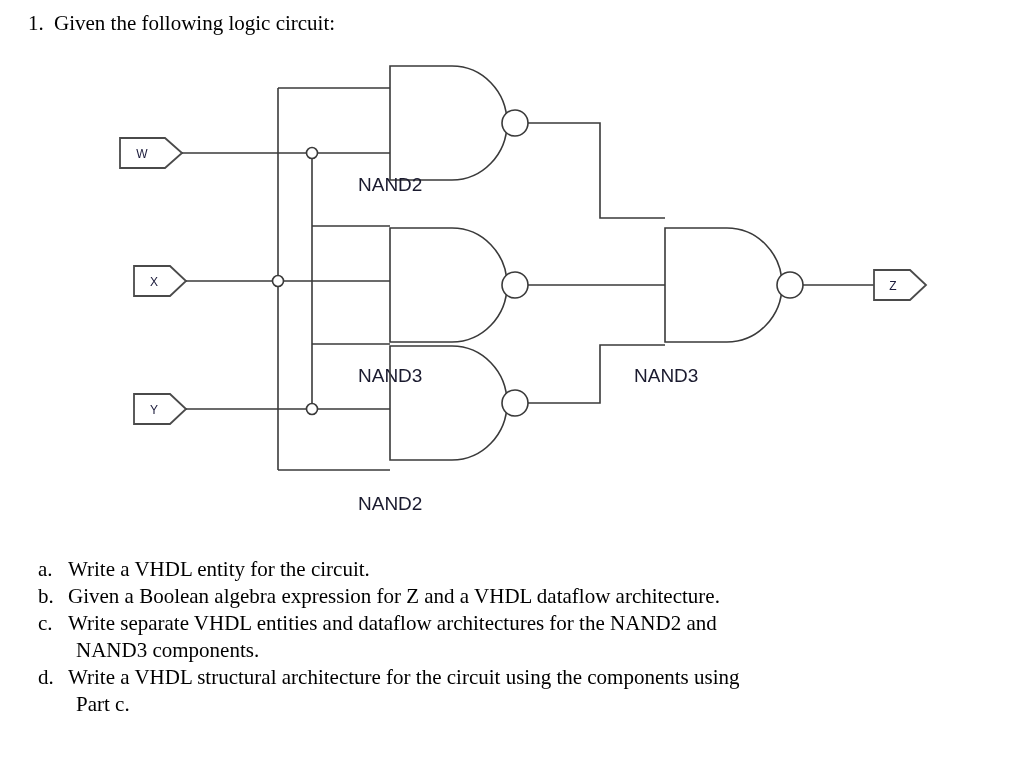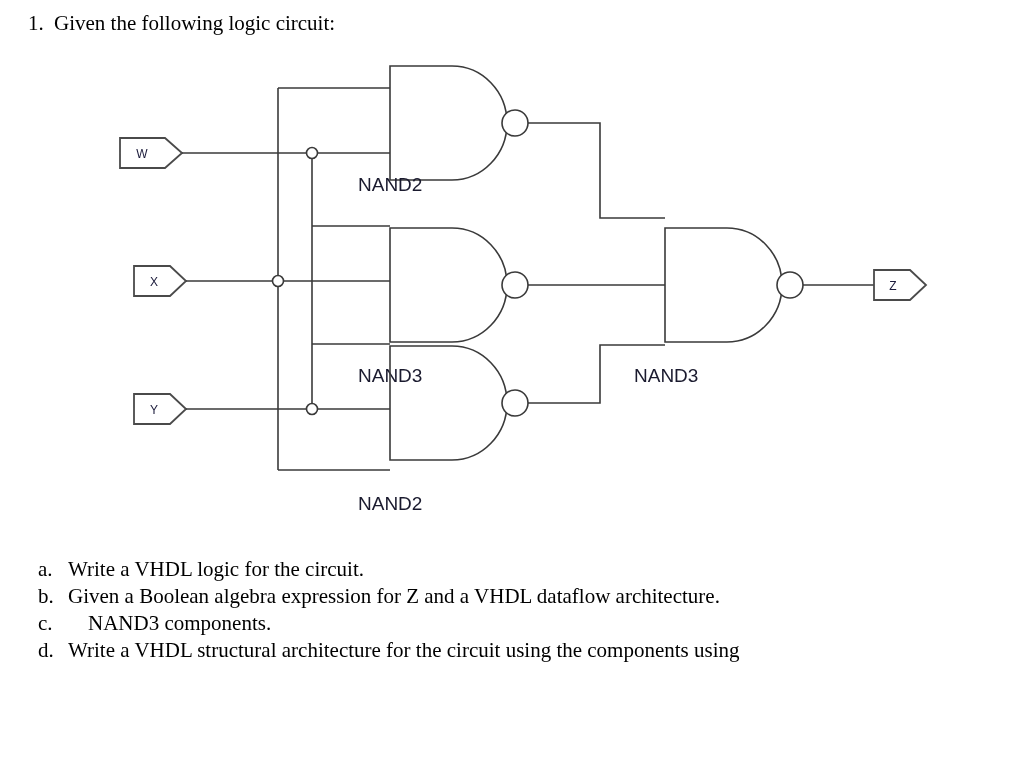--- a/index.html
+++ b/index.html
@@ -20,21 +20,21 @@
   .circuit{position:absolute;left:0;top:46px;width:1024px;height:500px;}
 
   .parts{
     position:absolute;left:38px;top:556px;width:960px;
     font-family:"Liberation Serif", serif;
     font-size:21px;line-height:27px;
   }
   .part{position:relative;padding-left:30px;margin:0 0 0 0;}
   .part .lbl{position:absolute;left:0;top:0;width:26px;}
   .part .txt{display:block;}
-  .part .cont{display:block;padding-left:8px;margin-left:12px;}
+  .part .cont{display:block;padding-left:8px;}
 
   .gate-label{
     font-family:"Liberation Sans", sans-serif;
     font-size:19px;fill:#1a1a2e;
   }
   .pin-label{
     font-family:"Liberation Sans", sans-serif;
     font-size:12px;fill:#1a1a3a;
   }
   svg{display:block;}
@@ -134,33 +134,35 @@
         <text class="pin-label" x="893" y="244" text-anchor="middle">Z</text>
       </g>
 
     </svg>
   </div>
 
   <div class="parts">
 
     <div class="part">
       <span class="lbl">a.</span>
-      <span class="txt">Write a VHDL logic for the circuit.</span>
+      <span class="txt">Write a VHDL entity for the circuit.</span>
     </div>
 
     <div class="part">
       <span class="lbl">b.</span>
       <span class="txt">Given a Boolean algebra expression for Z and a VHDL dataflow architecture.</span>
     </div>
 
     <div class="part">
       <span class="lbl">c.</span>
+      <span class="txt">Write separate VHDL entities and dataflow architectures for the NAND2 and</span>
       <span class="cont">NAND3 components.</span>
     </div>
 
     <div class="part">
       <span class="lbl">d.</span>
       <span class="txt">Write a VHDL structural architecture for the circuit using the components using</span>
+      <span class="cont">Part c.</span>
     </div>
 
   </div>
 
 </div>
 
 </body></html>

